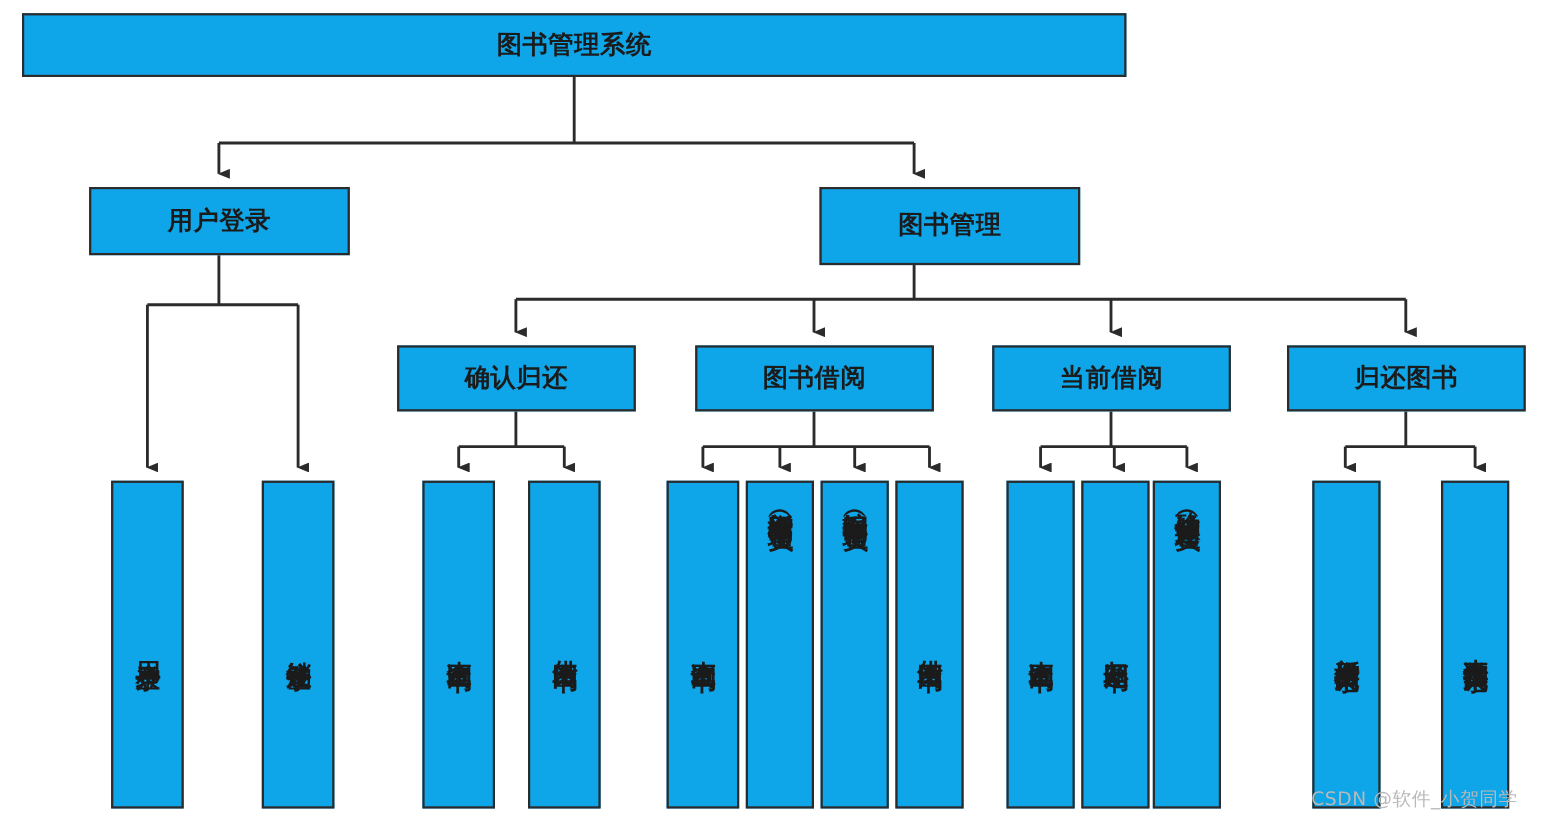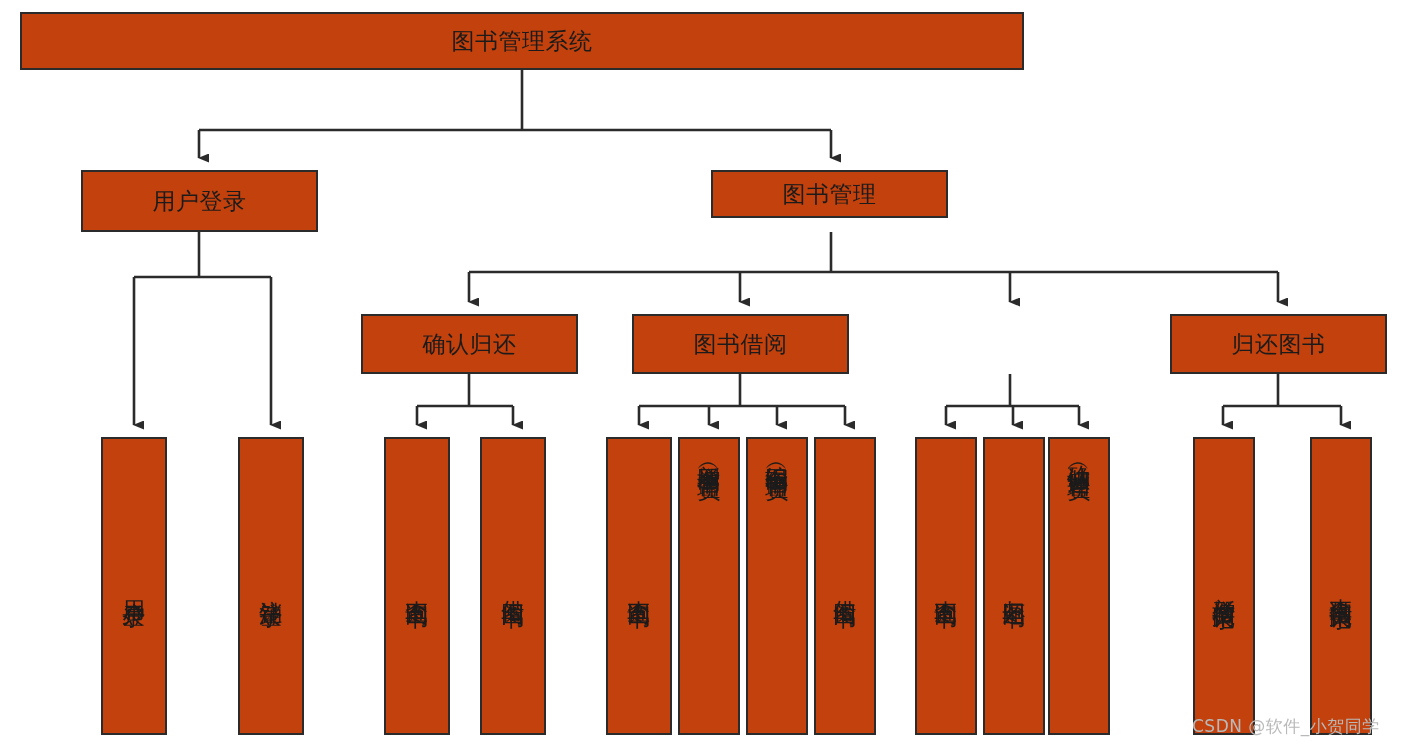--- a/index.html
+++ b/index.html
@@ -22,25 +22,26 @@
     left: 0;
     top: 0;
     width: 1405px;
     height: 747px;
     pointer-events: none;
   }
   .node {
     position: absolute;
     box-sizing: border-box;
     border: 2.6px solid #2b2b2b;
-    background: #c2410c;
+    background: #0ea5e9;
     display: flex;
     align-items: center;
     justify-content: center;
     color: #1c1c1c;
+    font-weight: bold;
   }
   .node-label {
     font-size: 23px;
     line-height: 1.22;
     letter-spacing: 0.5px;
     white-space: nowrap;
     color: #1b1b1b;
   }
   .node.vertical {
     align-items: flex-start;
@@ -126,30 +127,33 @@
     </g>
   </svg>
 
   <div class="node" style="left:20px; top:12px; width:1004px; height:58px;">
     <span class="node-label">图书管理系统</span>
   </div>
 
   <div class="node" style="left:81px; top:170px; width:237px; height:62px;">
     <span class="node-label">用户登录</span>
   </div>
-  <div class="node" style="left:711px; top:170px; width:237px; height:48px;">
+  <div class="node" style="left:745px; top:170px; width:237px; height:71px;">
     <span class="node-label">图书管理</span>
   </div>
 
   <div class="node" style="left:361px; top:314px; width:217px; height:60px;">
     <span class="node-label">确认归还</span>
   </div>
   <div class="node" style="left:632px; top:314px; width:217px; height:60px;">
     <span class="node-label">图书借阅</span>
   </div>
+  <div class="node" style="left:902px; top:314px; width:217px; height:60px;">
+    <span class="node-label">当前借阅</span>
+  </div>
   <div class="node" style="left:1170px; top:314px; width:217px; height:60px;">
     <span class="node-label">归还图书</span>
   </div>
 
   <div class="node vertical mid-text" style="left:101px; top:437px; width:66px; height:298px;">
     <span class="node-label">用户登录</span>
   </div>
   <div class="node vertical mid-text" style="left:238px; top:437px; width:66px; height:298px;">
     <span class="node-label">注销登录</span>
   </div>

